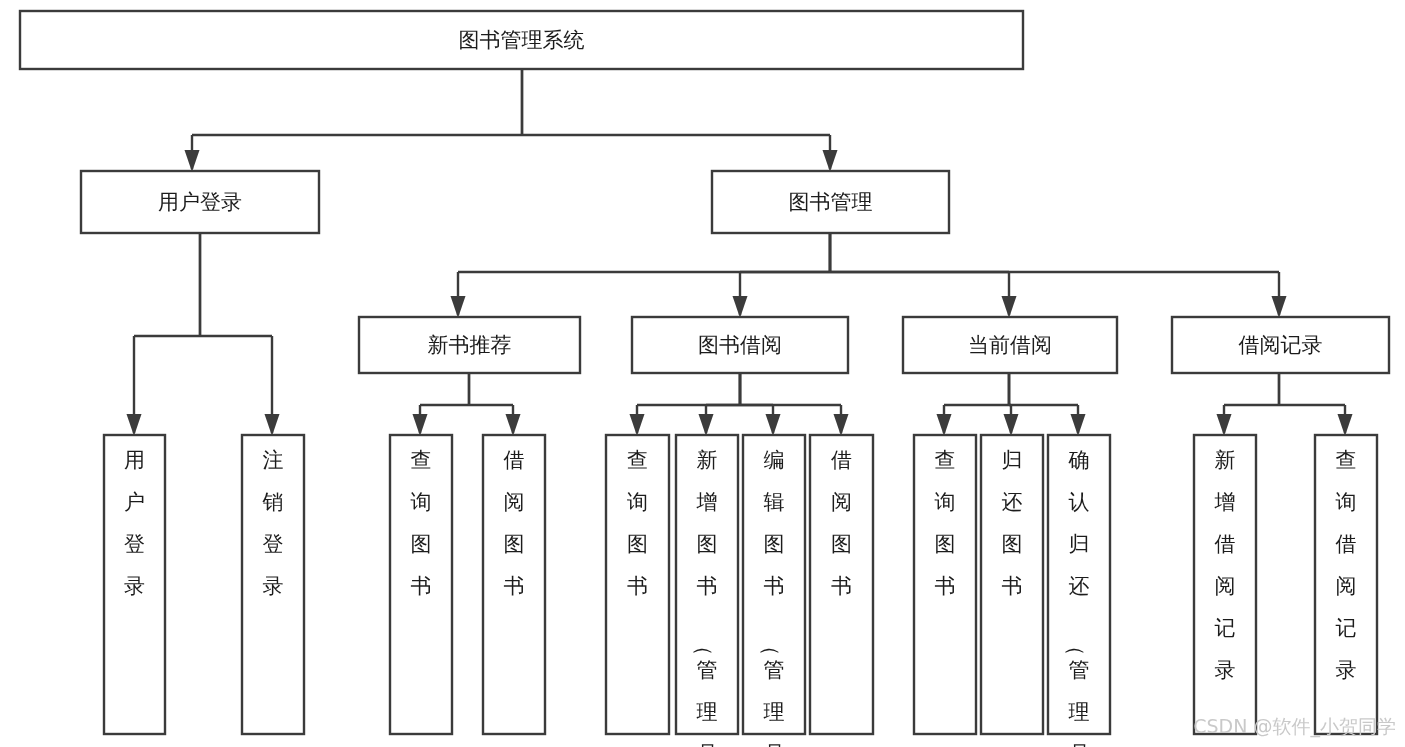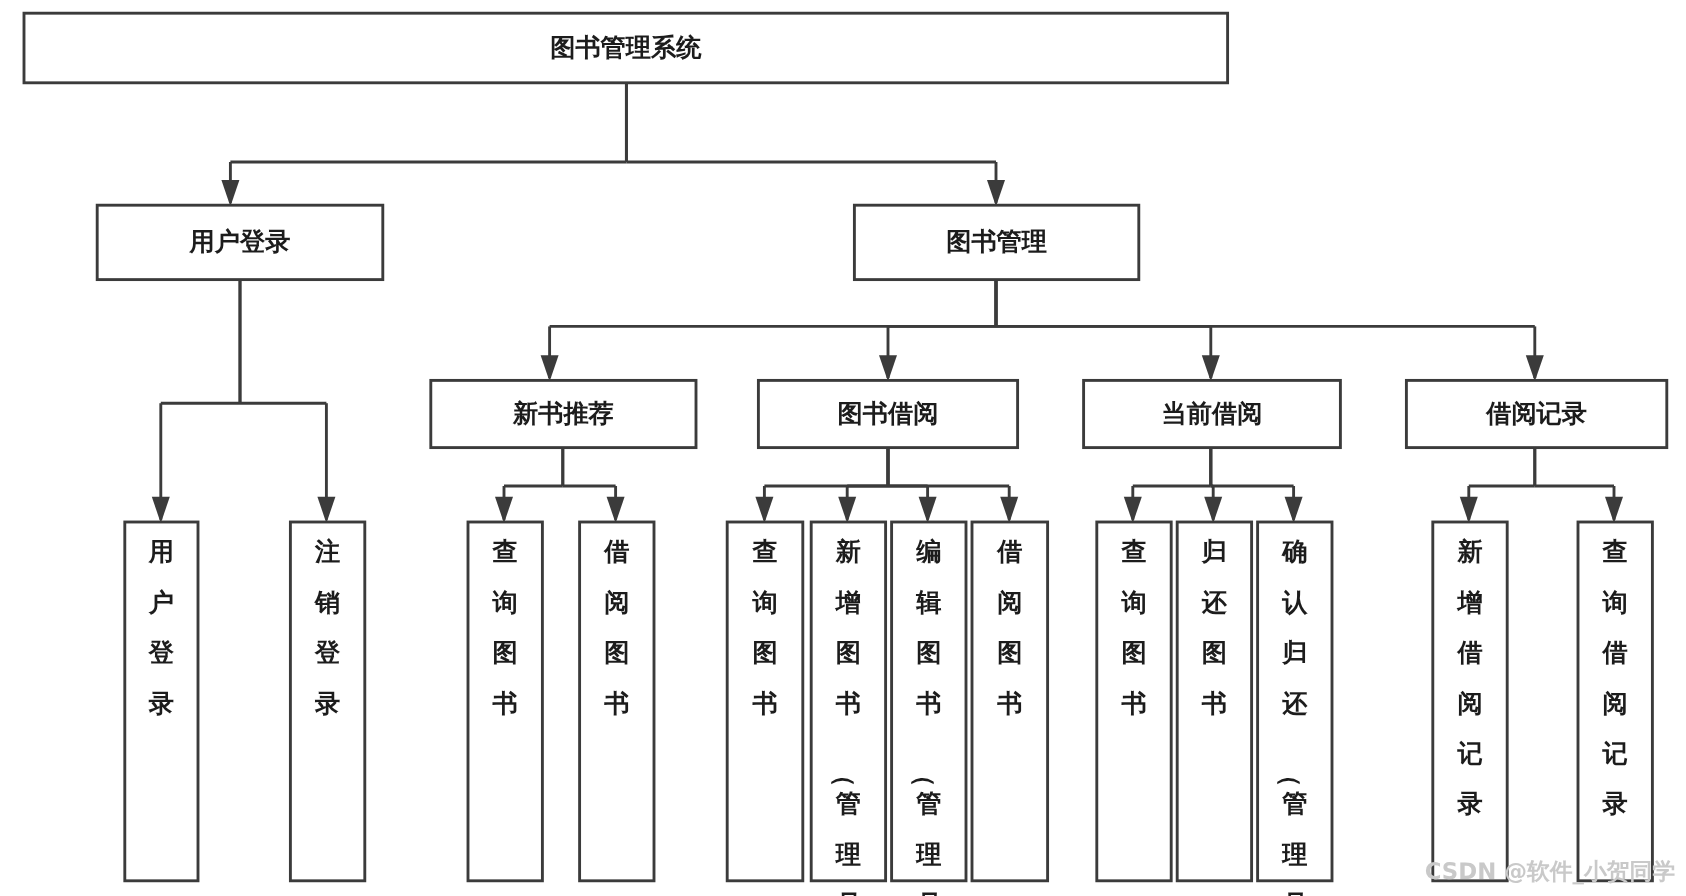--- a/index.html
+++ b/index.html
@@ -13,21 +13,20 @@
     height: 747px;
     font-family: "DejaVu Sans", "Liberation Sans", sans-serif;
     overflow: hidden;
     position: relative;
   }
   #diagram-root {
     position: relative;
     width: 1405px;
     height: 747px;
     background: #ffffff;
-    font-weight: bold;
   }
   svg.diagram-canvas {
     position: absolute;
     top: 0;
     left: 0;
     width: 1405px;
     height: 747px;
     display: block;
   }
   .node-box {

